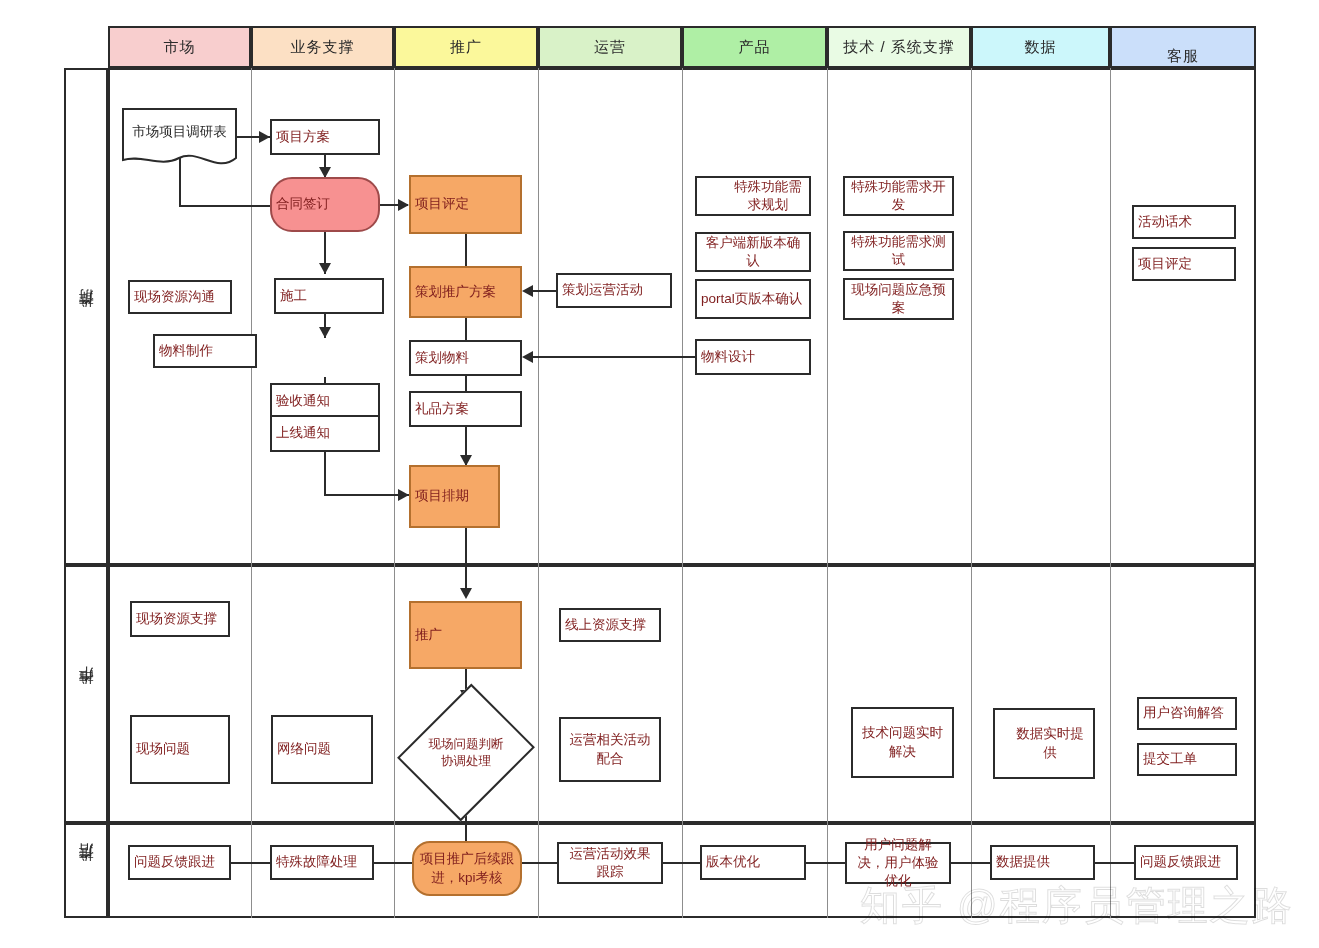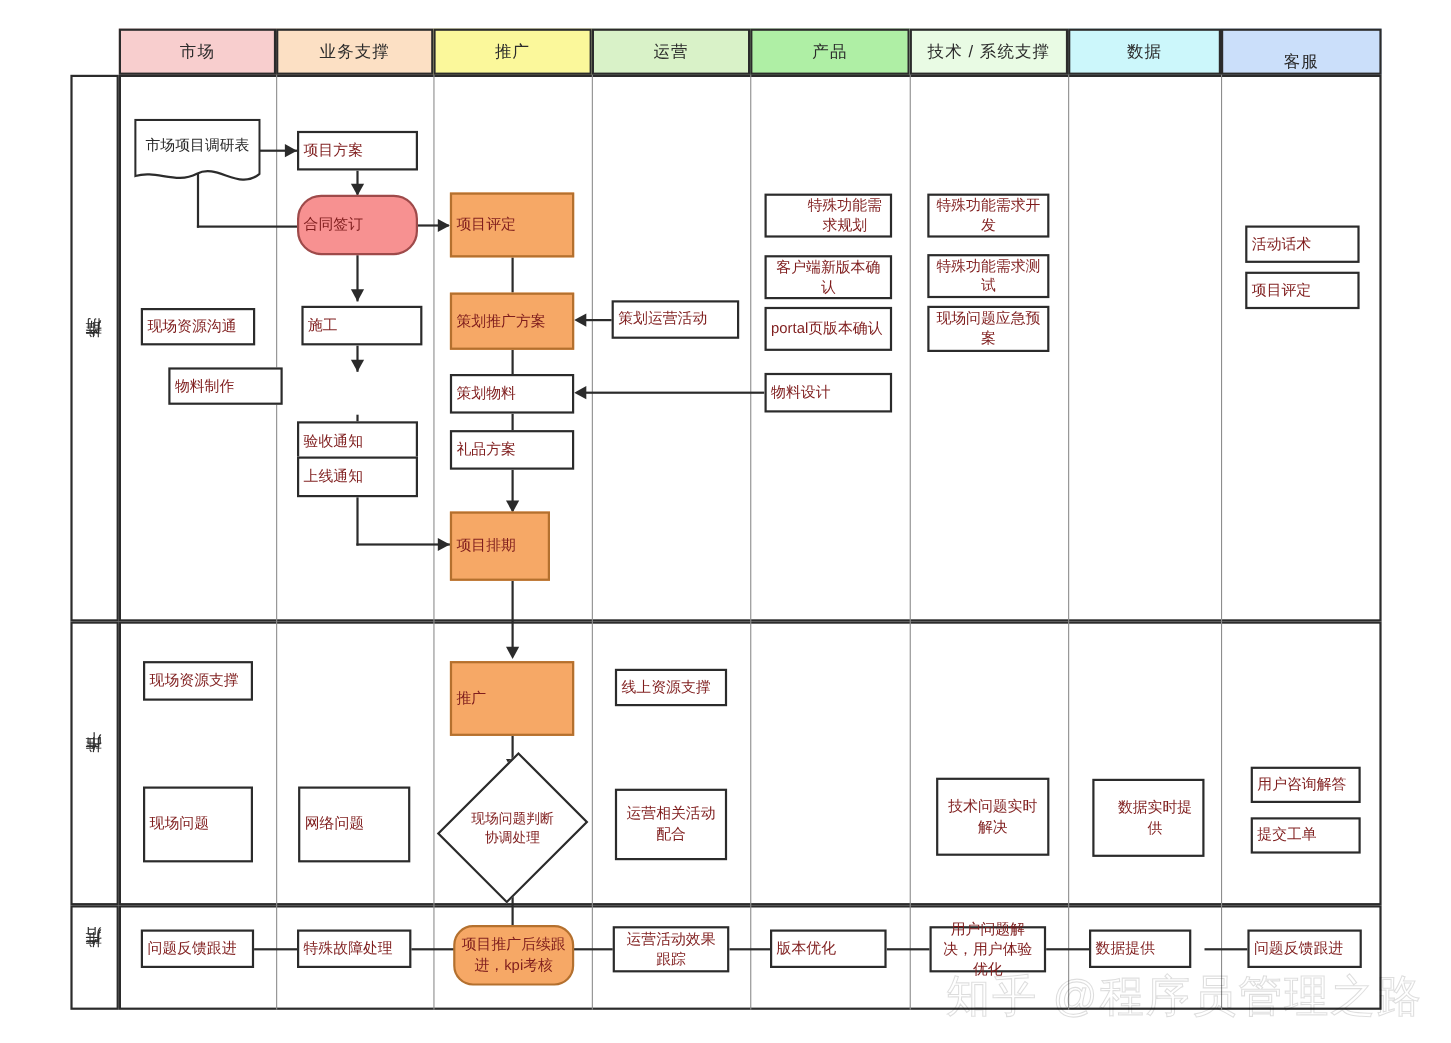--- a/index.html
+++ b/index.html
@@ -288,21 +288,21 @@
     </div>
   <div class="node" style="left:557px;top:842px;width:106px;height:42px;">
       <span>运营活动效果跟踪</span>
     </div>
   <div class="node" style="left:700px;top:845px;width:106px;height:35px;">
       <span>版本优化</span>
     </div>
   <div class="node" style="left:845px;top:842px;width:106px;height:42px;">
       <span>用户问题解决，用户体验优化</span>
     </div>
-  <div class="node" style="left:990px;top:845px;width:93px;height:35px;">
+  <div class="node" style="left:990px;top:845px;width:105px;height:35px;">
       <span>数据提供</span>
     </div>
   <div class="node" style="left:1134px;top:845px;width:104px;height:35px;">
       <span>问题反馈跟进</span>
     </div>
 
   <div class="wm" style="left:860px;top:878px;">知乎 @程序员管理之路</div>
 
 </div>
 

